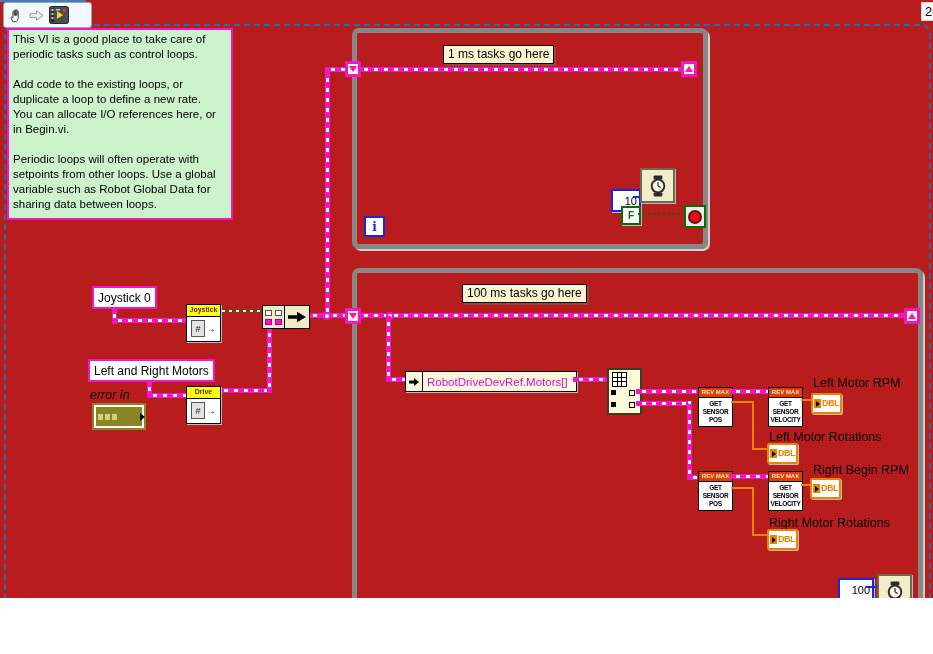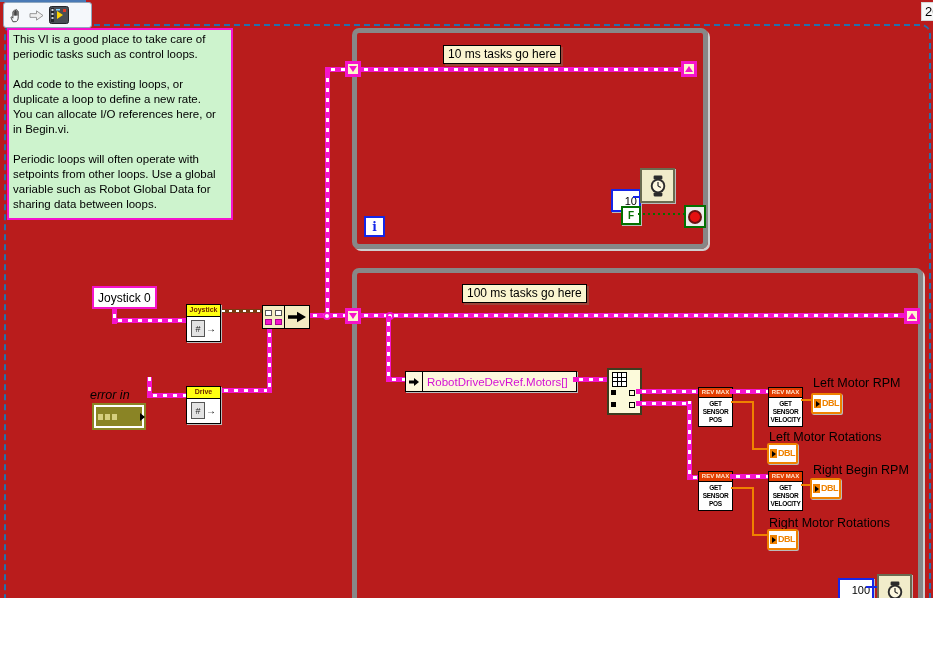--- a/index.html
+++ b/index.html
@@ -167,21 +167,21 @@
   <div class="jdot" style="left:323px;top:312px;"></div>
 
   <div class="frame" style="left:352px;top:28px;width:346px;height:211px;"></div>
   <div class="wp-h" style="left:358px;top:67px;width:326px;"></div>
   <div class="tunnel" style="left:345px;top:61px;">
       <span class="tri-down"></span>
     </div>
   <div class="tunnel" style="left:681px;top:61px;">
       <span class="tri-up"></span>
     </div>
-  <div class="lbl-yellow" style="left:443px;top:45px;">10 ms tasks go here</div>
+  <div class="lbl-yellow" style="left:443px;top:45px;">1 ms tasks go here</div>
 
   <div class="const-blue" style="left:611px;top:189px;width:22px;height:19px;text-align:right;">10</div>
   <div class="wb-h" style="left:633px;top:196px;width:8px;"></div>
   <div class="timer" style="left:640px;top:168px;">
     <svg width="22" height="22" viewBox="0 0 20 20">
       <rect x="6" y="0.5" width="8" height="3.6" rx="1" fill="#2B2B2B"></rect>
       <rect x="6" y="15.9" width="8" height="3.6" rx="1" fill="#2B2B2B"></rect>
       <circle cx="10" cy="10" r="6.6" fill="#2B2B2B"></circle>
       <circle cx="10" cy="10" r="4.9" fill="#FDF8E0"></circle>
       <line x1="10" y1="10" x2="10" y2="6.4" stroke="#2B2B2B" stroke-width="1.1"></line>
@@ -333,20 +333,21 @@
 
   <div class="lbl-pink" style="left:92px;top:286px;">Joystick 0</div>
   <div class="vi-node" style="left:186px;top:304px;">
     <div class="hdr">Joystick</div>
     <div class="body">
         <span class="page">#</span>
         <span class="arr">→</span>
       </div>
   </div>
 
+  <div class="lbl-pink" style="left:88px;top:359px;">Left and Right Motors</div>
   <div class="vi-node" style="left:186px;top:386px;">
     <div class="hdr">Drive</div>
     <div class="body">
         <span class="page">#</span>
         <span class="arr">→</span>
       </div>
   </div>
 
   <div class="freelabel" style="left:90px;top:388px;font-style:italic;">error in</div>
   <div class="err-cluster" style="left:92px;top:403px;">

